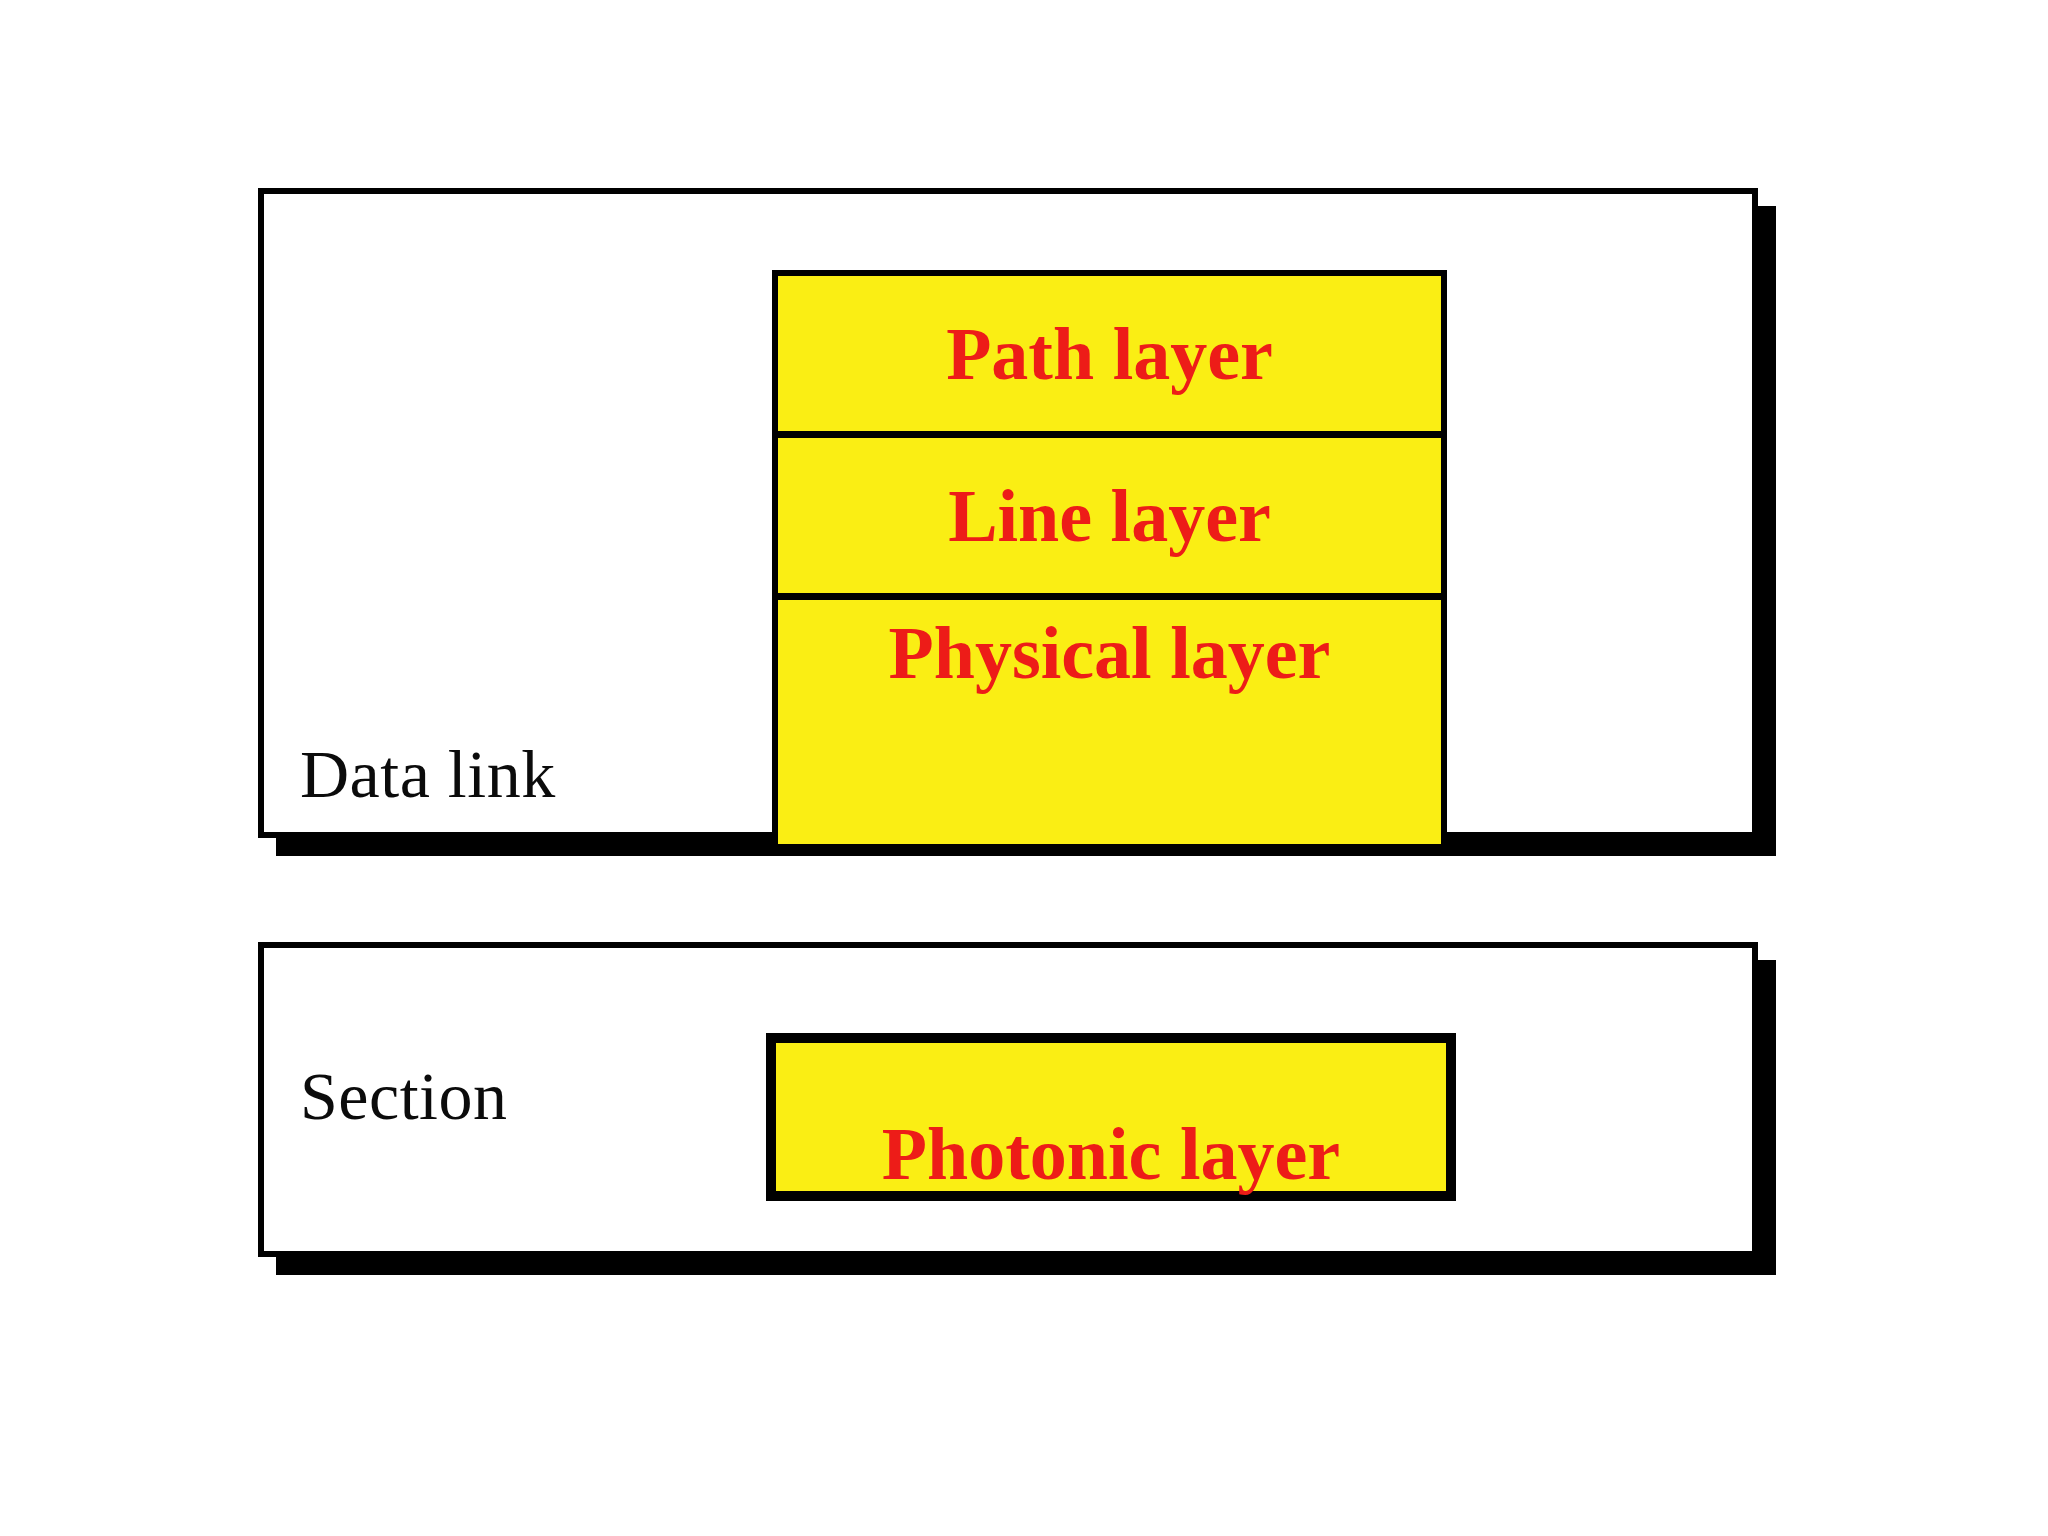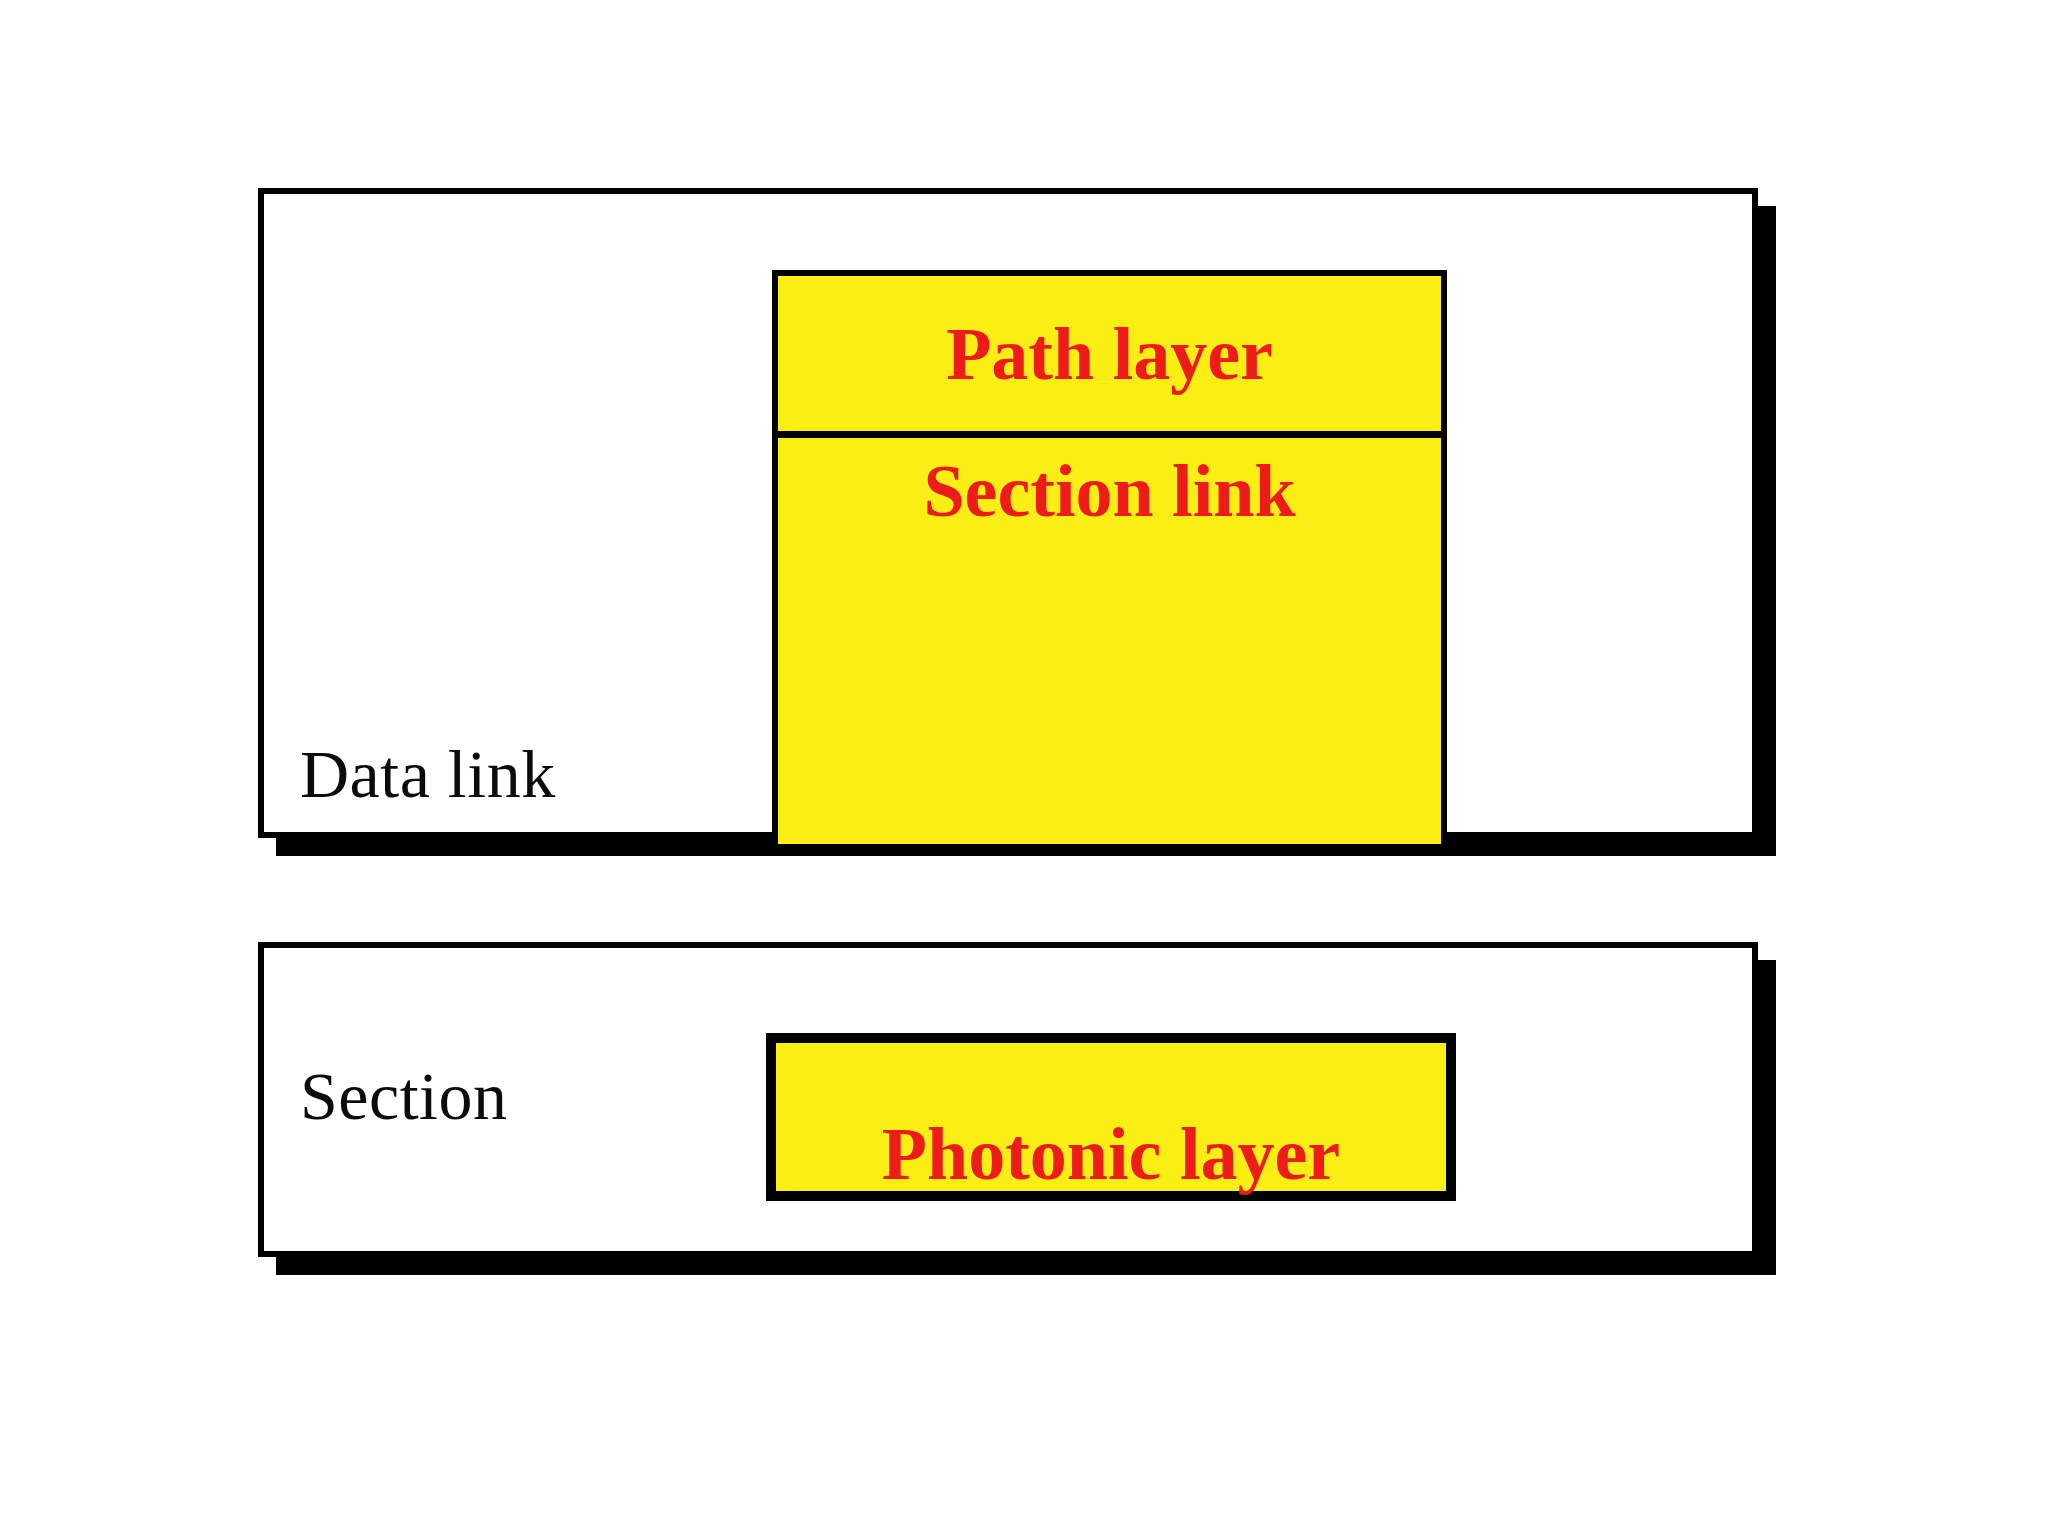--- a/index.html
+++ b/index.html
@@ -115,22 +115,25 @@
 
   <div class="panel-shadow" id="datalink-shadow"></div>
   <div class="panel panel-body" id="datalink-panel"></div>
 
   <div class="osi-label" id="datalink-label">Data link</div>
 
   <div id="sublayer-stack">
     <div class="sublayer" id="sublayer-path">
       <span>Path layer</span>
     </div>
+    <div class="sublayer" id="sublayer-line">
+      <span>Line layer</span>
+    </div>
     <div class="sublayer" id="sublayer-section">
-      <span>Section link</span>
+      <span>Physical layer</span>
     </div>
   </div>
 
   <div class="panel-shadow" id="physical-shadow"></div>
   <div class="panel panel-body" id="physical-panel"></div>
 
   <div class="osi-label" id="physical-label">Section</div>
 
   <div id="photonic-box">
     <span id="photonic-label">Photonic layer</span>

